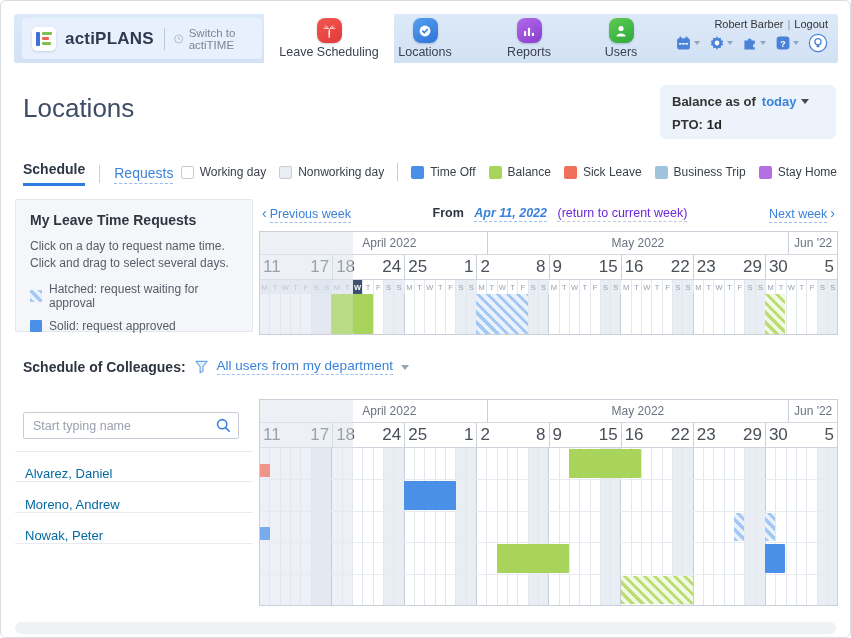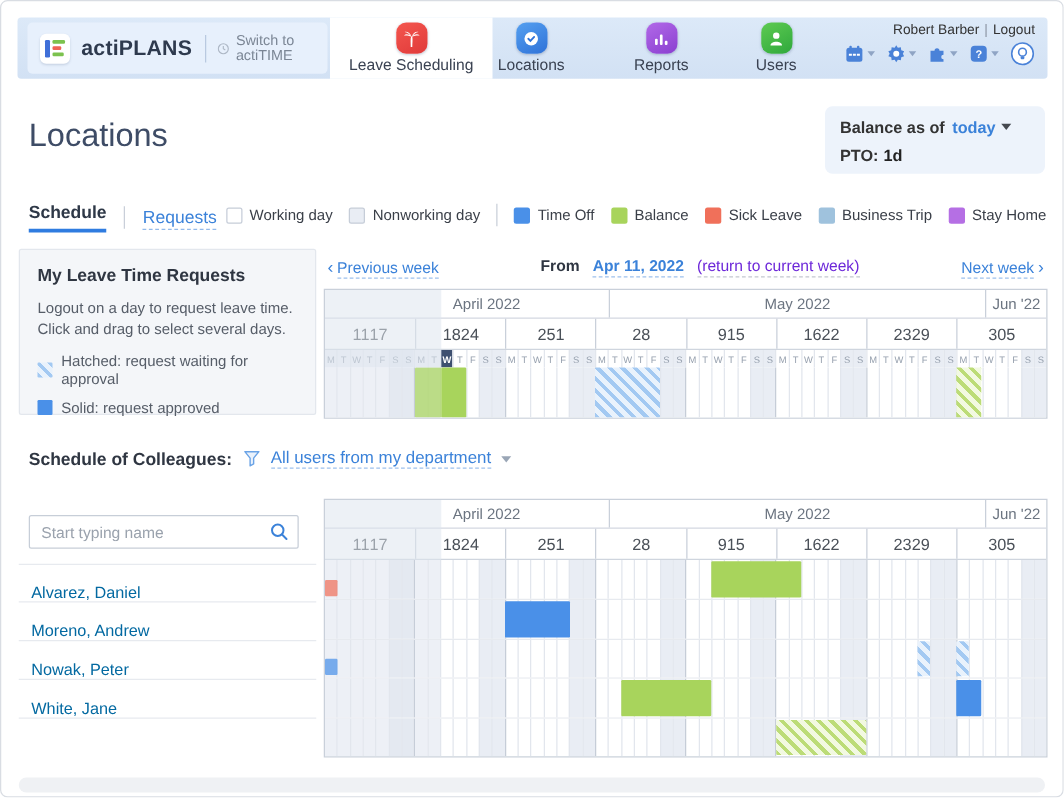--- a/index.html
+++ b/index.html
@@ -55,33 +55,33 @@
   .req-text{font-size:12px;color:#565d68;line-height:1.45;}
   .req-key{display:flex;align-items:center;gap:7px;font-size:12px;color:#565d68;margin-top:9px;}
   .key-sq{width:12px;height:12px;border-radius:1px;flex:0 0 auto;}
 
   
   .cal-nav{position:absolute;left:258px;top:201px;width:579px;height:22px;display:flex;align-items:center;font-size:12.5px;}
   .wk-link{color:#3b82d9;cursor:pointer;border-bottom:1px dashed rgba(59,130,217,.5);padding-bottom:1px;}
   .wk-arrow{color:#3b82d9;font-size:14px;margin:0 3px;}
   .cal-nav-center{flex:1;text-align:center;}
   .from-label{font-weight:bold;color:#2f3642;margin-right:7px;}
-  .from-date{color:#3b82d9;font-weight:bold;border-bottom:1px dashed rgba(59,130,217,.5);padding-bottom:1px;cursor:pointer;}
+  .from-date{color:#3b82d9;font-weight:bold;border-bottom:1px dashed rgba(59,130,217,.5);padding-bottom:1px;cursor:pointer;font-style:italic;}
   .return-link{color:#6d28d9;border-bottom:1px dashed #c3c8d0;padding-bottom:1px;margin-left:7px;cursor:pointer;}
 
   
   .cal{position:absolute;left:258px;width:579px;border:1px solid #c9d0da;background:#fff;box-sizing:border-box;overflow:hidden;}
   .cal-top{top:230px;}
   .cal-bottom{top:398px;}
   .cal-row{position:relative;display:flex;box-sizing:border-box;}
   .cal-months{height:23px;border-bottom:1px solid #d3d8e1;}
   .m-cell{display:flex;align-items:center;justify-content:center;font-size:12px;color:#6b7480;border-left:1px solid #c9d0da;box-sizing:border-box;}
   .m-cell:first-child{border-left:none;margin-left:32px;}
   .cal-weeks{height:25px;border-bottom:1px solid #cfd5de;}
-  .w-cell{width:12.5%;display:flex;align-items:center;justify-content:center;padding:0 3px;font-size:13px;color:#4a5058;border-left:1px solid #c9d0da;box-sizing:border-box;}
+  .w-cell{width:12.5%;display:flex;align-items:center;justify-content:space-between;padding:0 3px;font-size:17px;color:#4a5058;border-left:1px solid #c9d0da;box-sizing:border-box;}
   .w-cell:first-child{border-left:none;}
   .cal-letters{height:14px;}
   .l-cell{flex:1;display:flex;align-items:center;justify-content:center;font-size:7.5px;color:#96a0ae;border-left:1px solid #e2e6ed;box-sizing:border-box;background:#fff;}
   .l-cell:first-child{border-left:none;}
   .l-cell.weekend{background:#e9edf4;}
   .l-cell.past{background:#edf0f6;}
   .l-cell.past.weekend{background:#e4e9f1;}
   .l-cell.today{background:#3e5070;color:#fff;font-weight:bold;}
   .cal-body-row{border-top:1px solid #e7eaef;}
   .cal-body-row.first{border-top:none;}
@@ -265,21 +265,21 @@
       </span>
       <span class="lg-item">
         <span class="lg-sq" style="background: rgb(181, 111, 228);"></span>
         <span class="legend-label">Stay Home</span>
       </span>
     </div>
 
   <div class="req-panel">
     <div class="req-title">My Leave Time Requests</div>
     <div class="req-text">
-      <div>Logout on a day to request leave time.</div>
+      <div>Click on a day to request name time.</div>
       <div>Click and drag to select several days.</div>
     </div>
     <div class="req-key">
       <span class="key-sq" id="key-hatched" style="background: repeating-linear-gradient(45deg, rgb(163, 201, 242) 0px, rgb(163, 201, 242) 3px, rgb(233, 242, 252) 3px, rgb(233, 242, 252) 7px);"></span>
       <span>Hatched: request waiting for approval</span>
     </div>
     <div class="req-key">
       <span class="key-sq" id="key-solid" style="background: rgb(74, 144, 232);"></span>
       <span>Solid: request approved</span>
     </div>
@@ -480,23 +480,20 @@
     <div id="names-list">
         <div class="name-row first">
           <span>Alvarez, Daniel</span>
         </div>
         <div class="name-row">
           <span>Moreno, Andrew</span>
         </div>
         <div class="name-row">
           <span>Nowak, Peter</span>
         </div>
-        <div class="name-row">
-          <span>White, Jane</span>
-        </div>
       </div>
   </div>
 
   <div class="cal cal-bottom" id="cal-bottom">
       <div class="past-shade" style="width: 16.0714%; height: 48px;"></div>
       <div class="cal-row cal-months">
         <div class="m-cell" style="width: 35.7143%;">April 2022</div>
         <div class="m-cell" style="width: 55.3571%;">May 2022</div>
         <div class="m-cell" style="width: 8.92857%;">Jun '22</div>
       </div>

